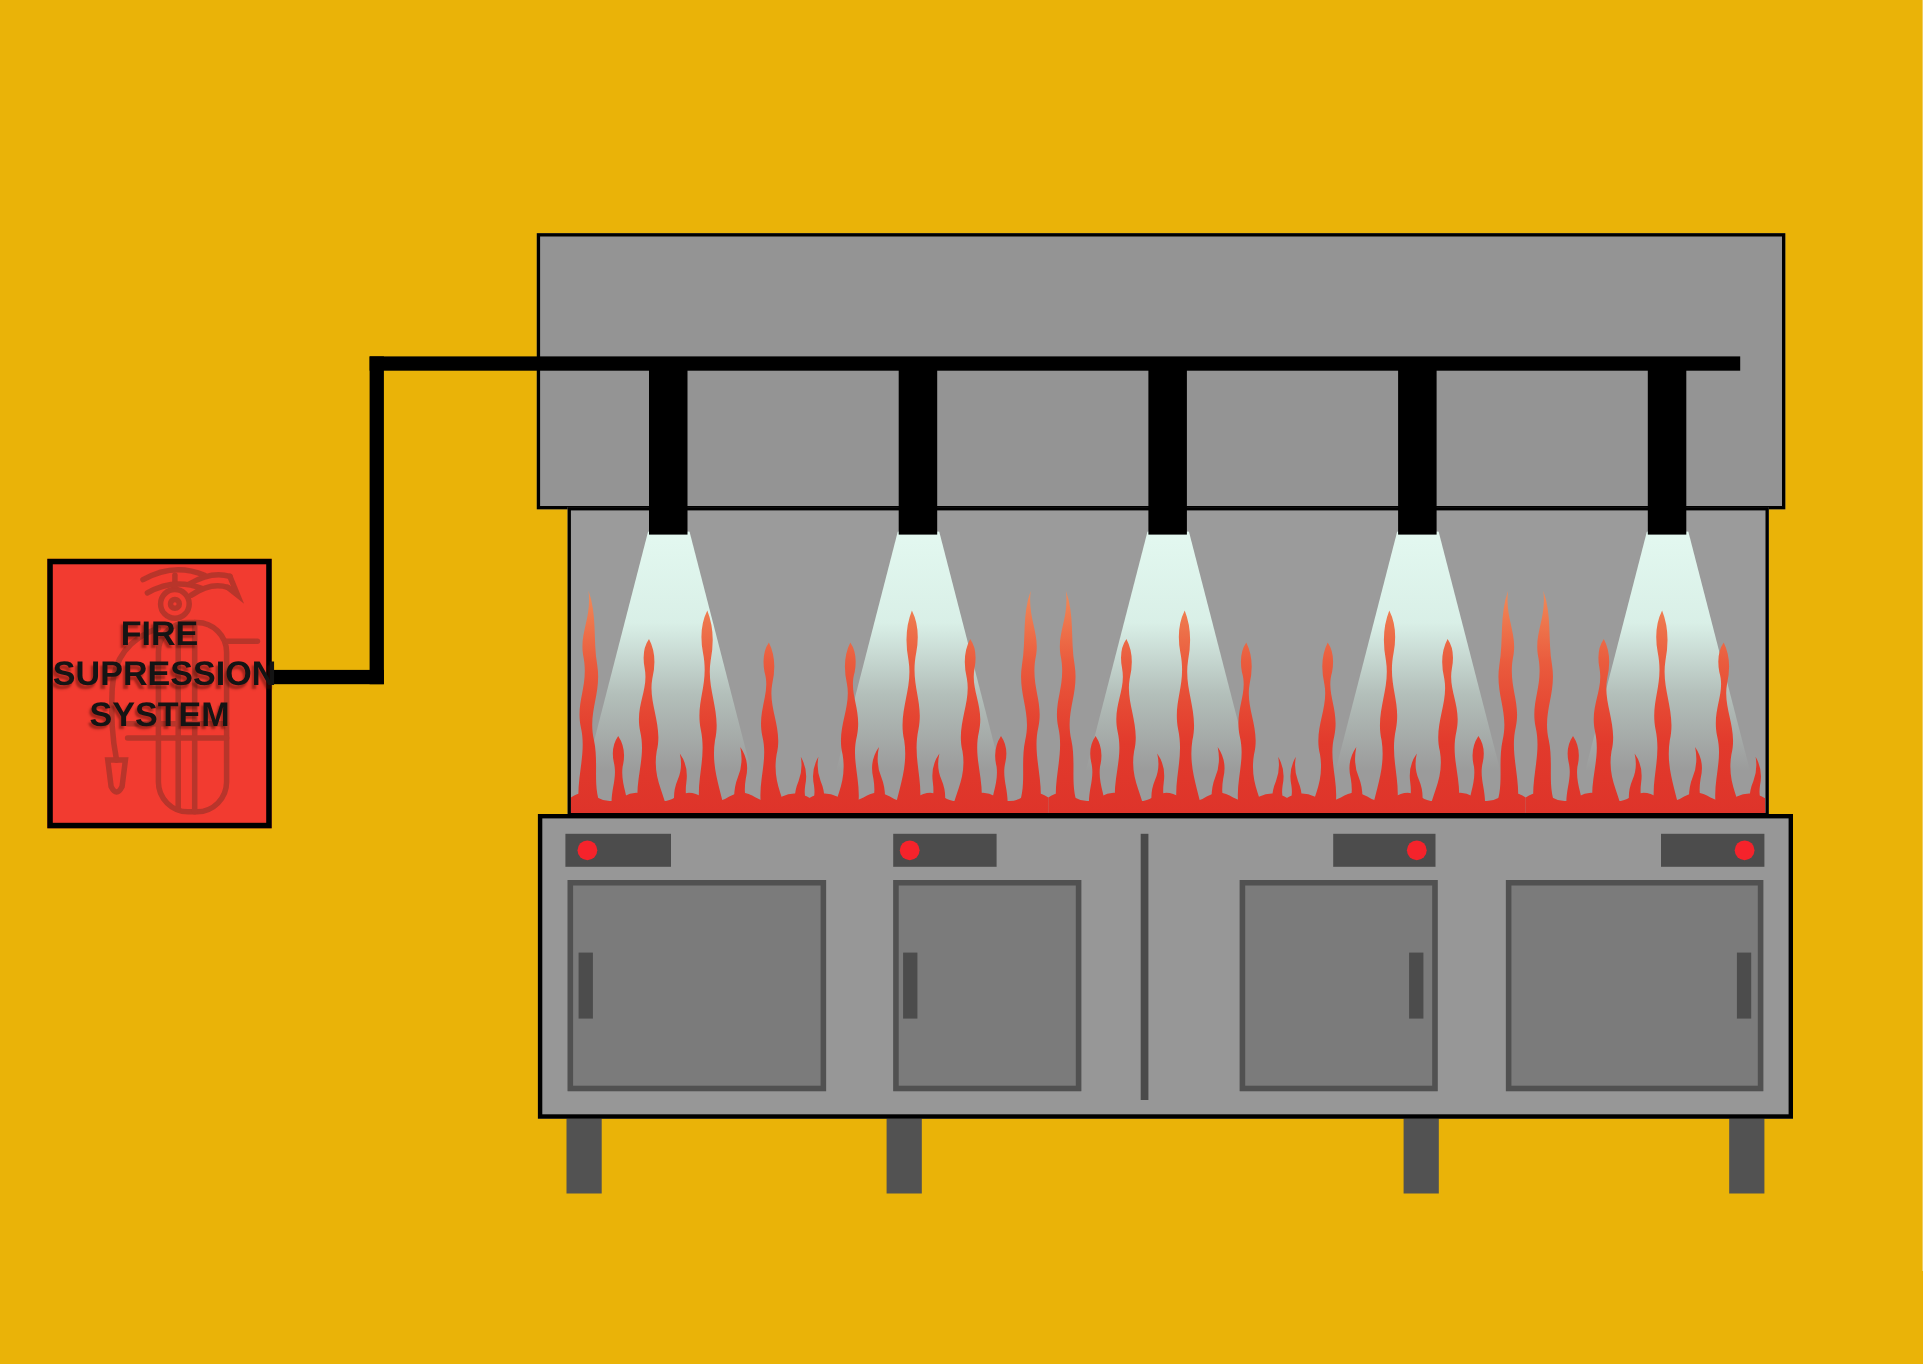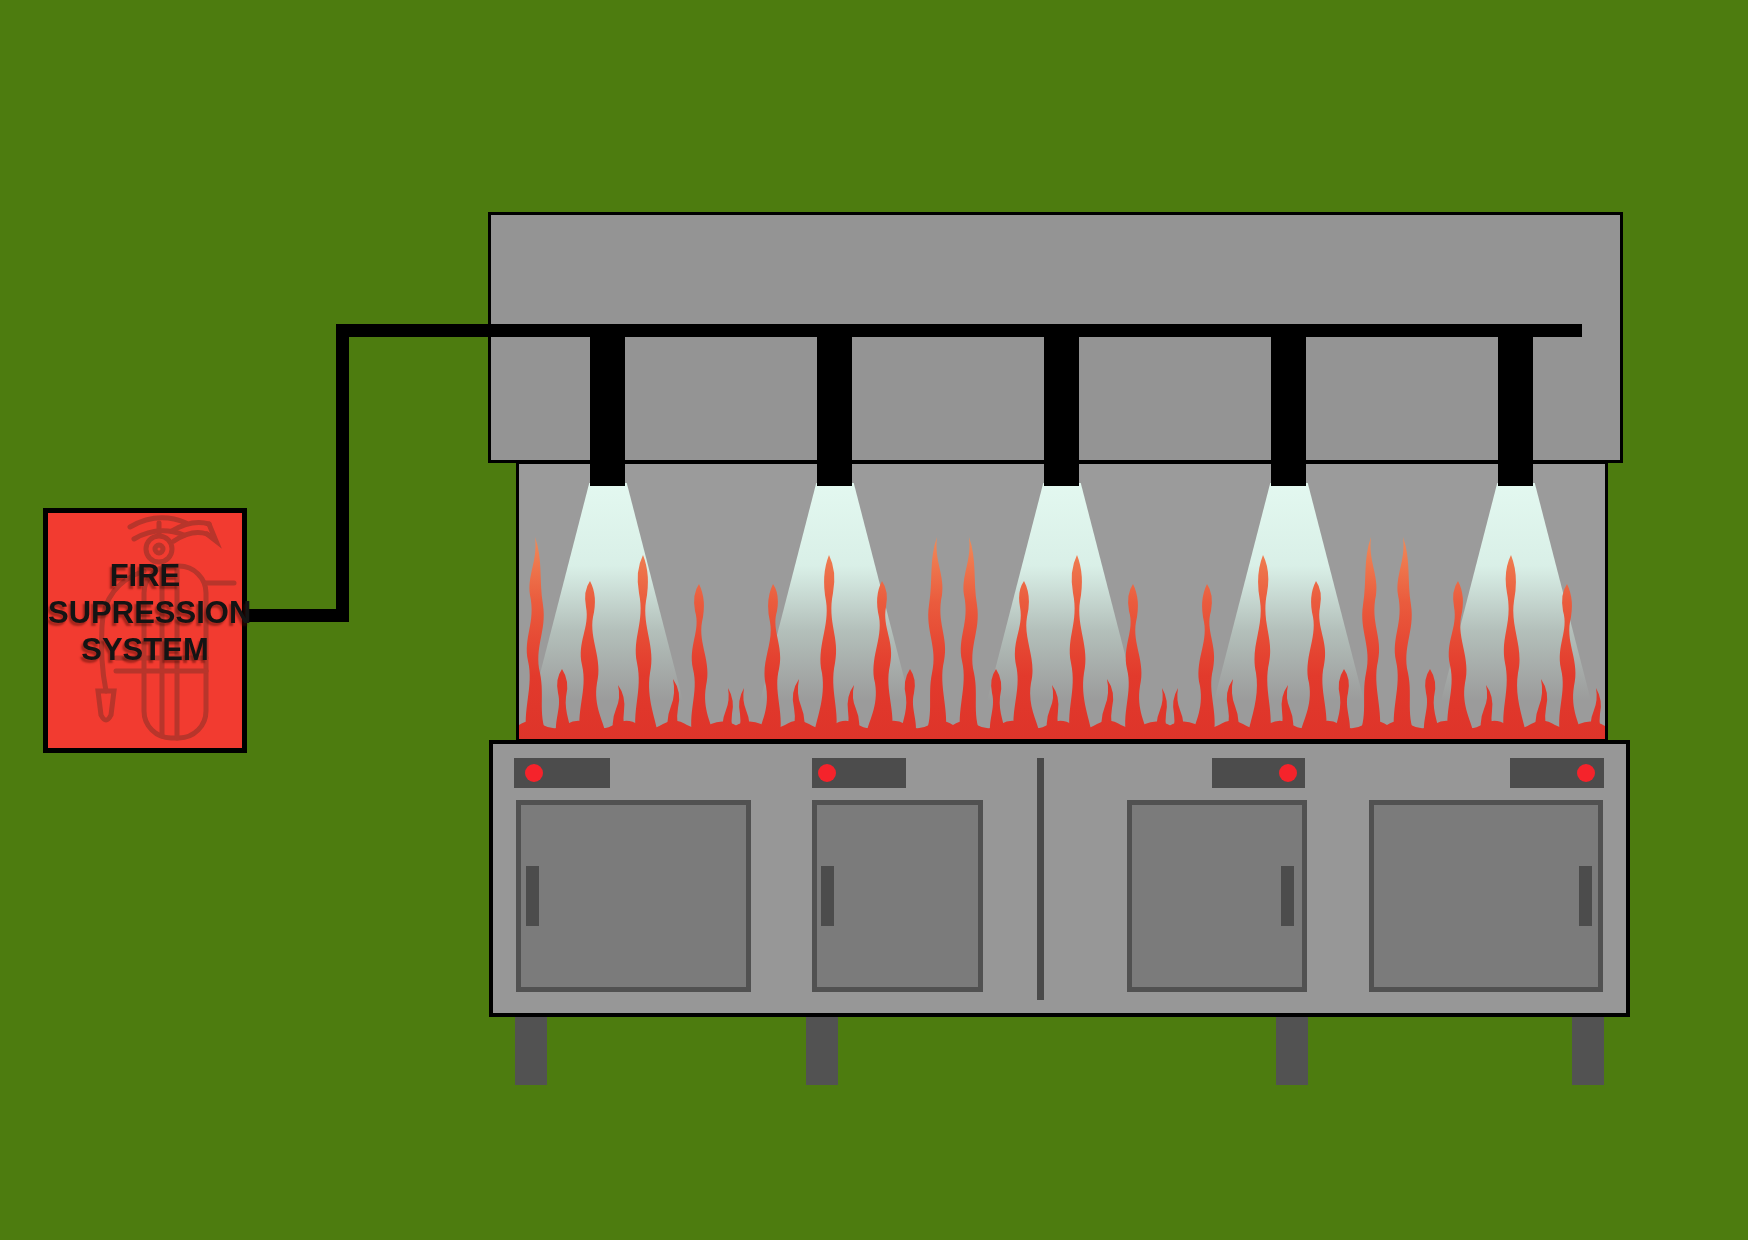--- a/index.html
+++ b/index.html
@@ -1,16 +1,16 @@
 <!DOCTYPE html>
 <html><head>
 <meta charset="utf-8">
 <style>
   html,body{margin:0;padding:0;background:#ffffff;}
-  #stage{position:relative;width:1748px;height:1240px;background:#4d7c0f;overflow:hidden;
+  #stage{position:relative;width:1748px;height:1240px;background:#eab308;overflow:hidden;
          font-family:"Liberation Sans",sans-serif;}
   .abs{position:absolute;box-sizing:border-box;}
 
   
   #hood{left:488px;top:212px;width:1135px;height:251px;background:#949494;border:3px solid #000;z-index:1;}
   #wall{left:516px;top:461px;width:1092px;height:281px;background:#9B9B9B;border:3px solid #000;
         overflow:hidden;z-index:2;}
   #range-base{left:489px;top:740px;width:1141px;height:277px;background:#979797;border:4px solid #000;z-index:2;}
 
   

